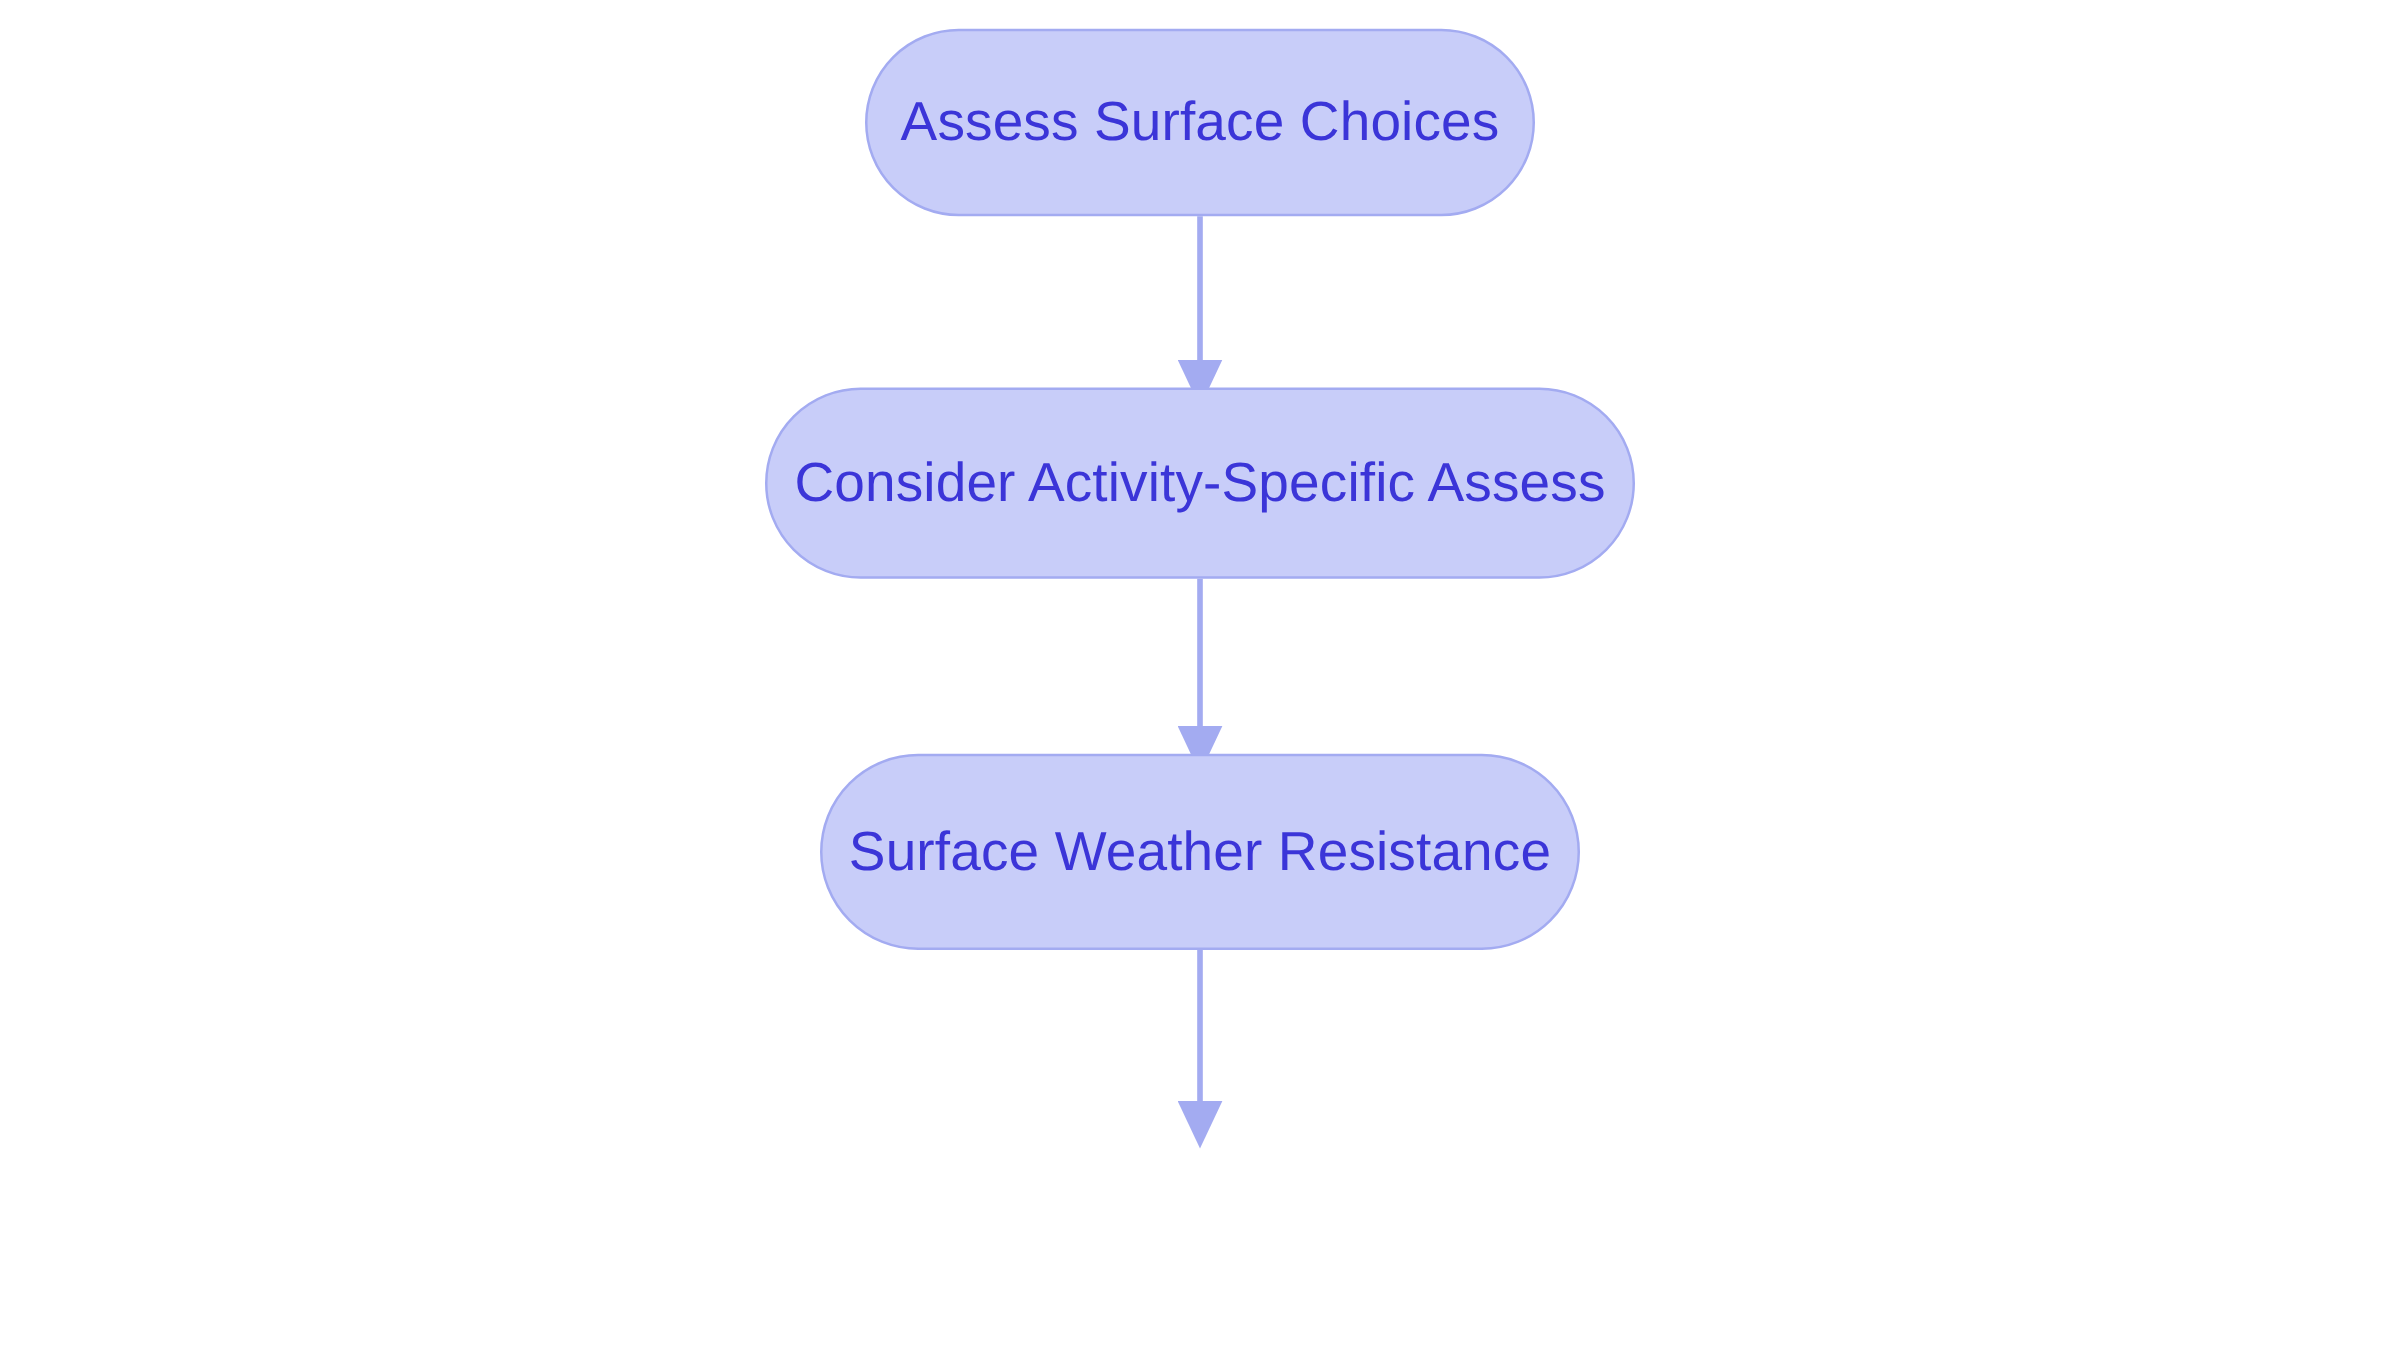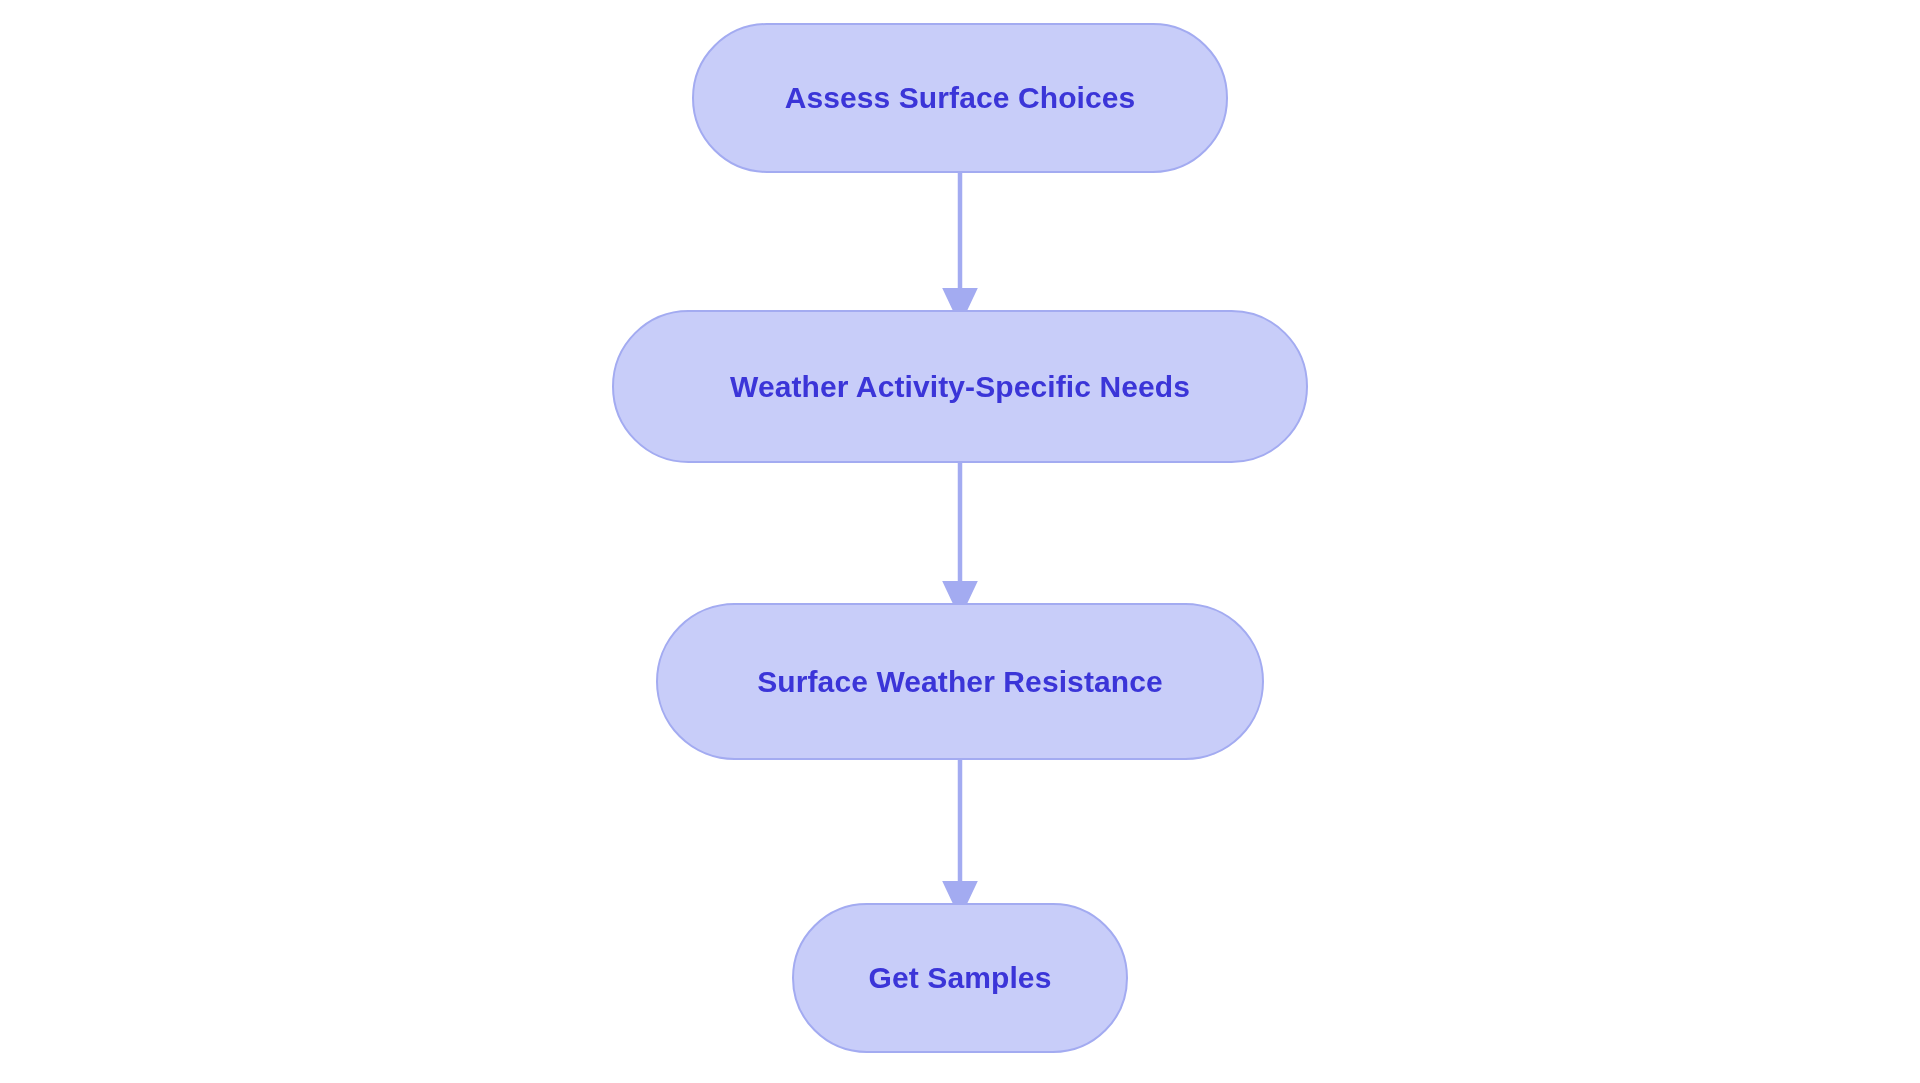--- a/index.html
+++ b/index.html
@@ -35,22 +35,22 @@
     align-items: center;
     justify-content: center;
     background: #c8cdf9;
     border: 2px solid #a3abf1;
     border-radius: 999px;
     color: #3b35d8;
     white-space: nowrap;
     letter-spacing: 0.1px;
   }
   .node-label {
-    font-size: 30px;
-    font-weight: 700;
+    font-size: 44px;
+    font-weight: 400;
     line-height: 1;
     color: #3b35d8;
     font-family: "Liberation Sans", "DejaVu Sans", sans-serif;
     text-align: center;
   }
   
   #node-assess-surface-choices {
     left: 692px; top: 23px; width: 536px; height: 150px;
   }
   #node-consider-activity-specific-needs {
@@ -86,24 +86,21 @@
     <g>
       <line x1="960" y1="760" x2="960" y2="886" stroke="#a3abf1" stroke-width="4.5" marker-end="url(#arrowhead)"></line>
     </g>
   </svg>
 
   <div class="node" id="node-assess-surface-choices">
     <span class="node-label">Assess Surface Choices</span>
   </div>
 
   <div class="node" id="node-consider-activity-specific-needs">
-    <span class="node-label">Weather Activity-Specific Needs</span>
+    <span class="node-label">Consider Activity-Specific Assess</span>
   </div>
 
   <div class="node" id="node-assess-weather-resistance">
     <span class="node-label">Surface Weather Resistance</span>
   </div>
 
-  <div class="node" id="node-get-samples">
-    <span class="node-label">Get Samples</span>
-  </div>
 
 </div>
 
 </body></html>

